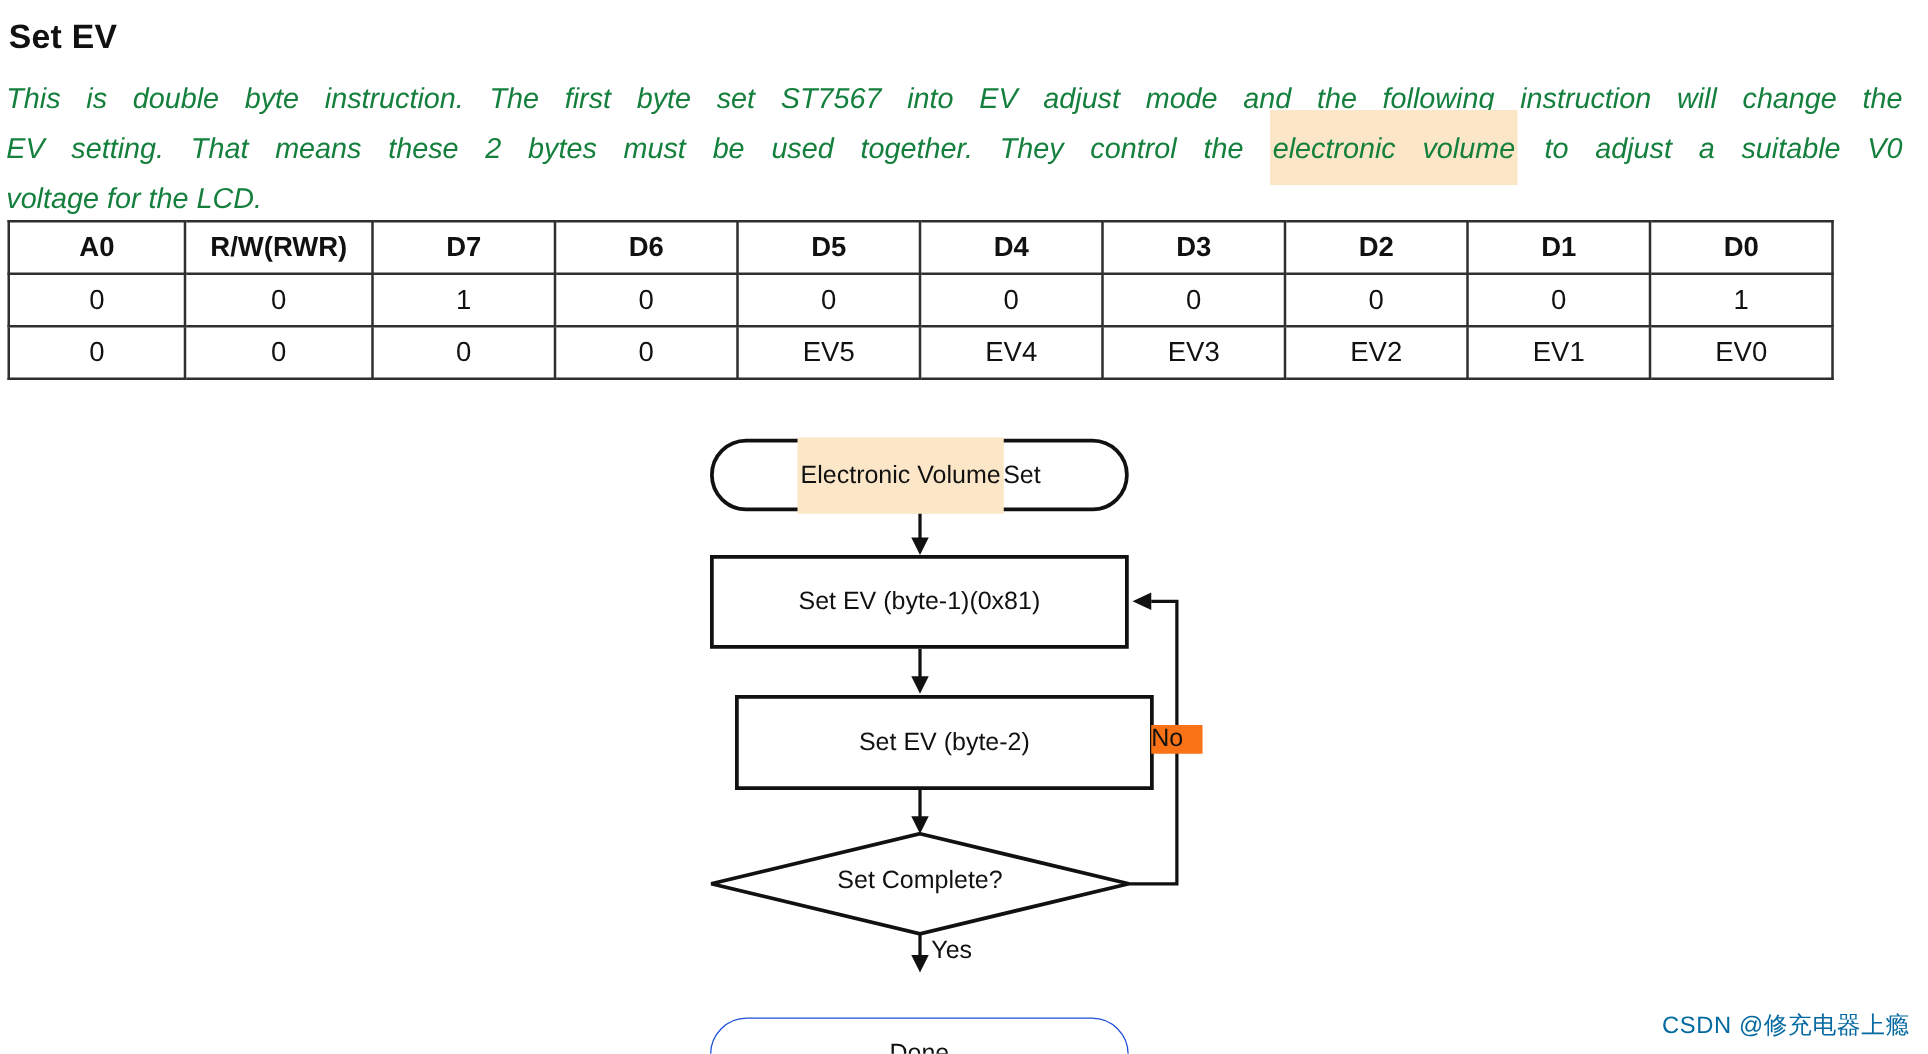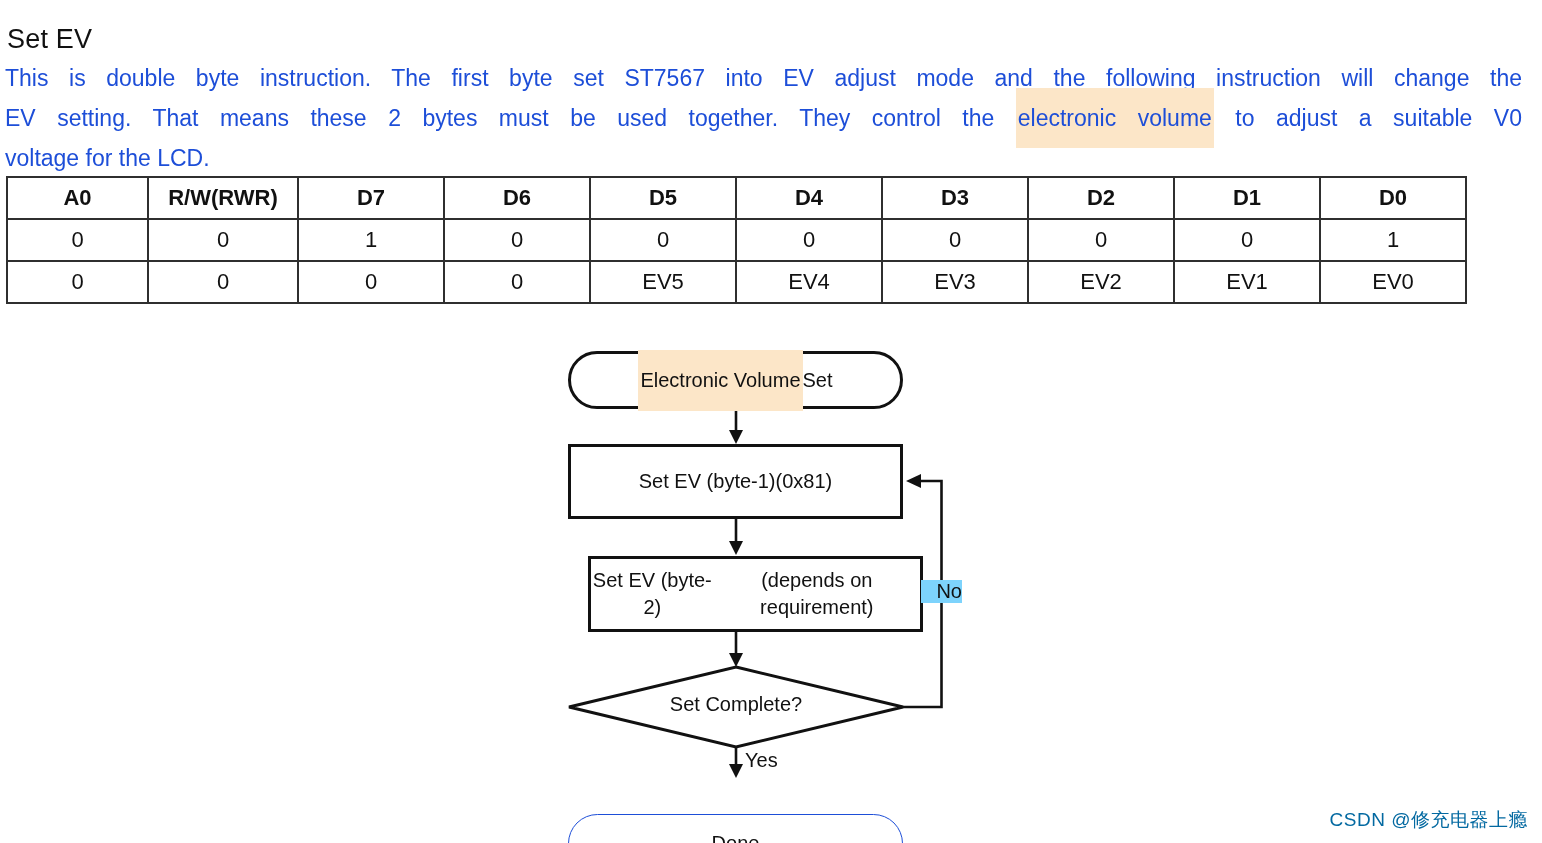--- a/index.html
+++ b/index.html
@@ -10,34 +10,34 @@
     font-family: "Liberation Sans", sans-serif;
     color: #1a1a1a;
     overflow: hidden;
   }
 
   
   .page-title {
     position: absolute;
     left: 7px; top: 14px;
     font-size: 27px;
-    font-weight: normal;
+    font-weight: bold;
     color: #111;
     letter-spacing: 0.2px;
-    margin-top: 10px;
   }
 
   
   .intro {
     position: absolute;
     left: 5px; top: 58px;
     width: 1517px;
     font-size: 23px;
     line-height: 40px;
-    color: #1d4ed8;
+    color: #15803d;
+    font-style: italic;
   }
   .para-line { display: block; text-align: justify; text-align-last: justify; }
   .para-line.last { text-align-last: left; }
   .hl {
     background: #fce6c8;
     padding: 17px 2px;
   }
 
   
   .ev-table {
@@ -91,21 +91,21 @@
     font-size: 20px; text-align: center; color: #111;
     background: transparent; z-index: 2;
   }
   .edge-label {
     position: absolute;
     font-size: 20px;
     color: #111;
     z-index: 3;
   }
   .label-yes { left: 745px; top: 749px; }
-  .label-no  { left: 921px; top: 580px; width: 41px; text-align: right; background: #7dd3fc; }
+  .label-no  { left: 921px; top: 580px; width: 41px; text-align: left; background: #f97316; }
 
   
   .watermark {
     position: absolute;
     right: 14px; top: 807px;
     font-size: 19px;
     color: #0369a1;
     letter-spacing: 0.5px;
   }
 </style>
@@ -198,21 +198,20 @@
     <span> Set</span>
   </div>
 
 <div class="node flow-step1">
   <span>Set EV (byte-1)</span>
   <span>(0x81)</span>
 </div>
 
 <div class="node flow-step2">
   <span>Set EV (byte-2)</span>
-  <span>(depends on requirement)</span>
 </div>
 
 <div class="flow-decision-text">Set Complete?</div>
 
 <div class="node flow-end">Done</div>
 
 <div class="edge-label label-yes">Yes</div>
 <div class="edge-label label-no">No</div>
 
 <div class="watermark">CSDN @修充电器上瘾</div>

